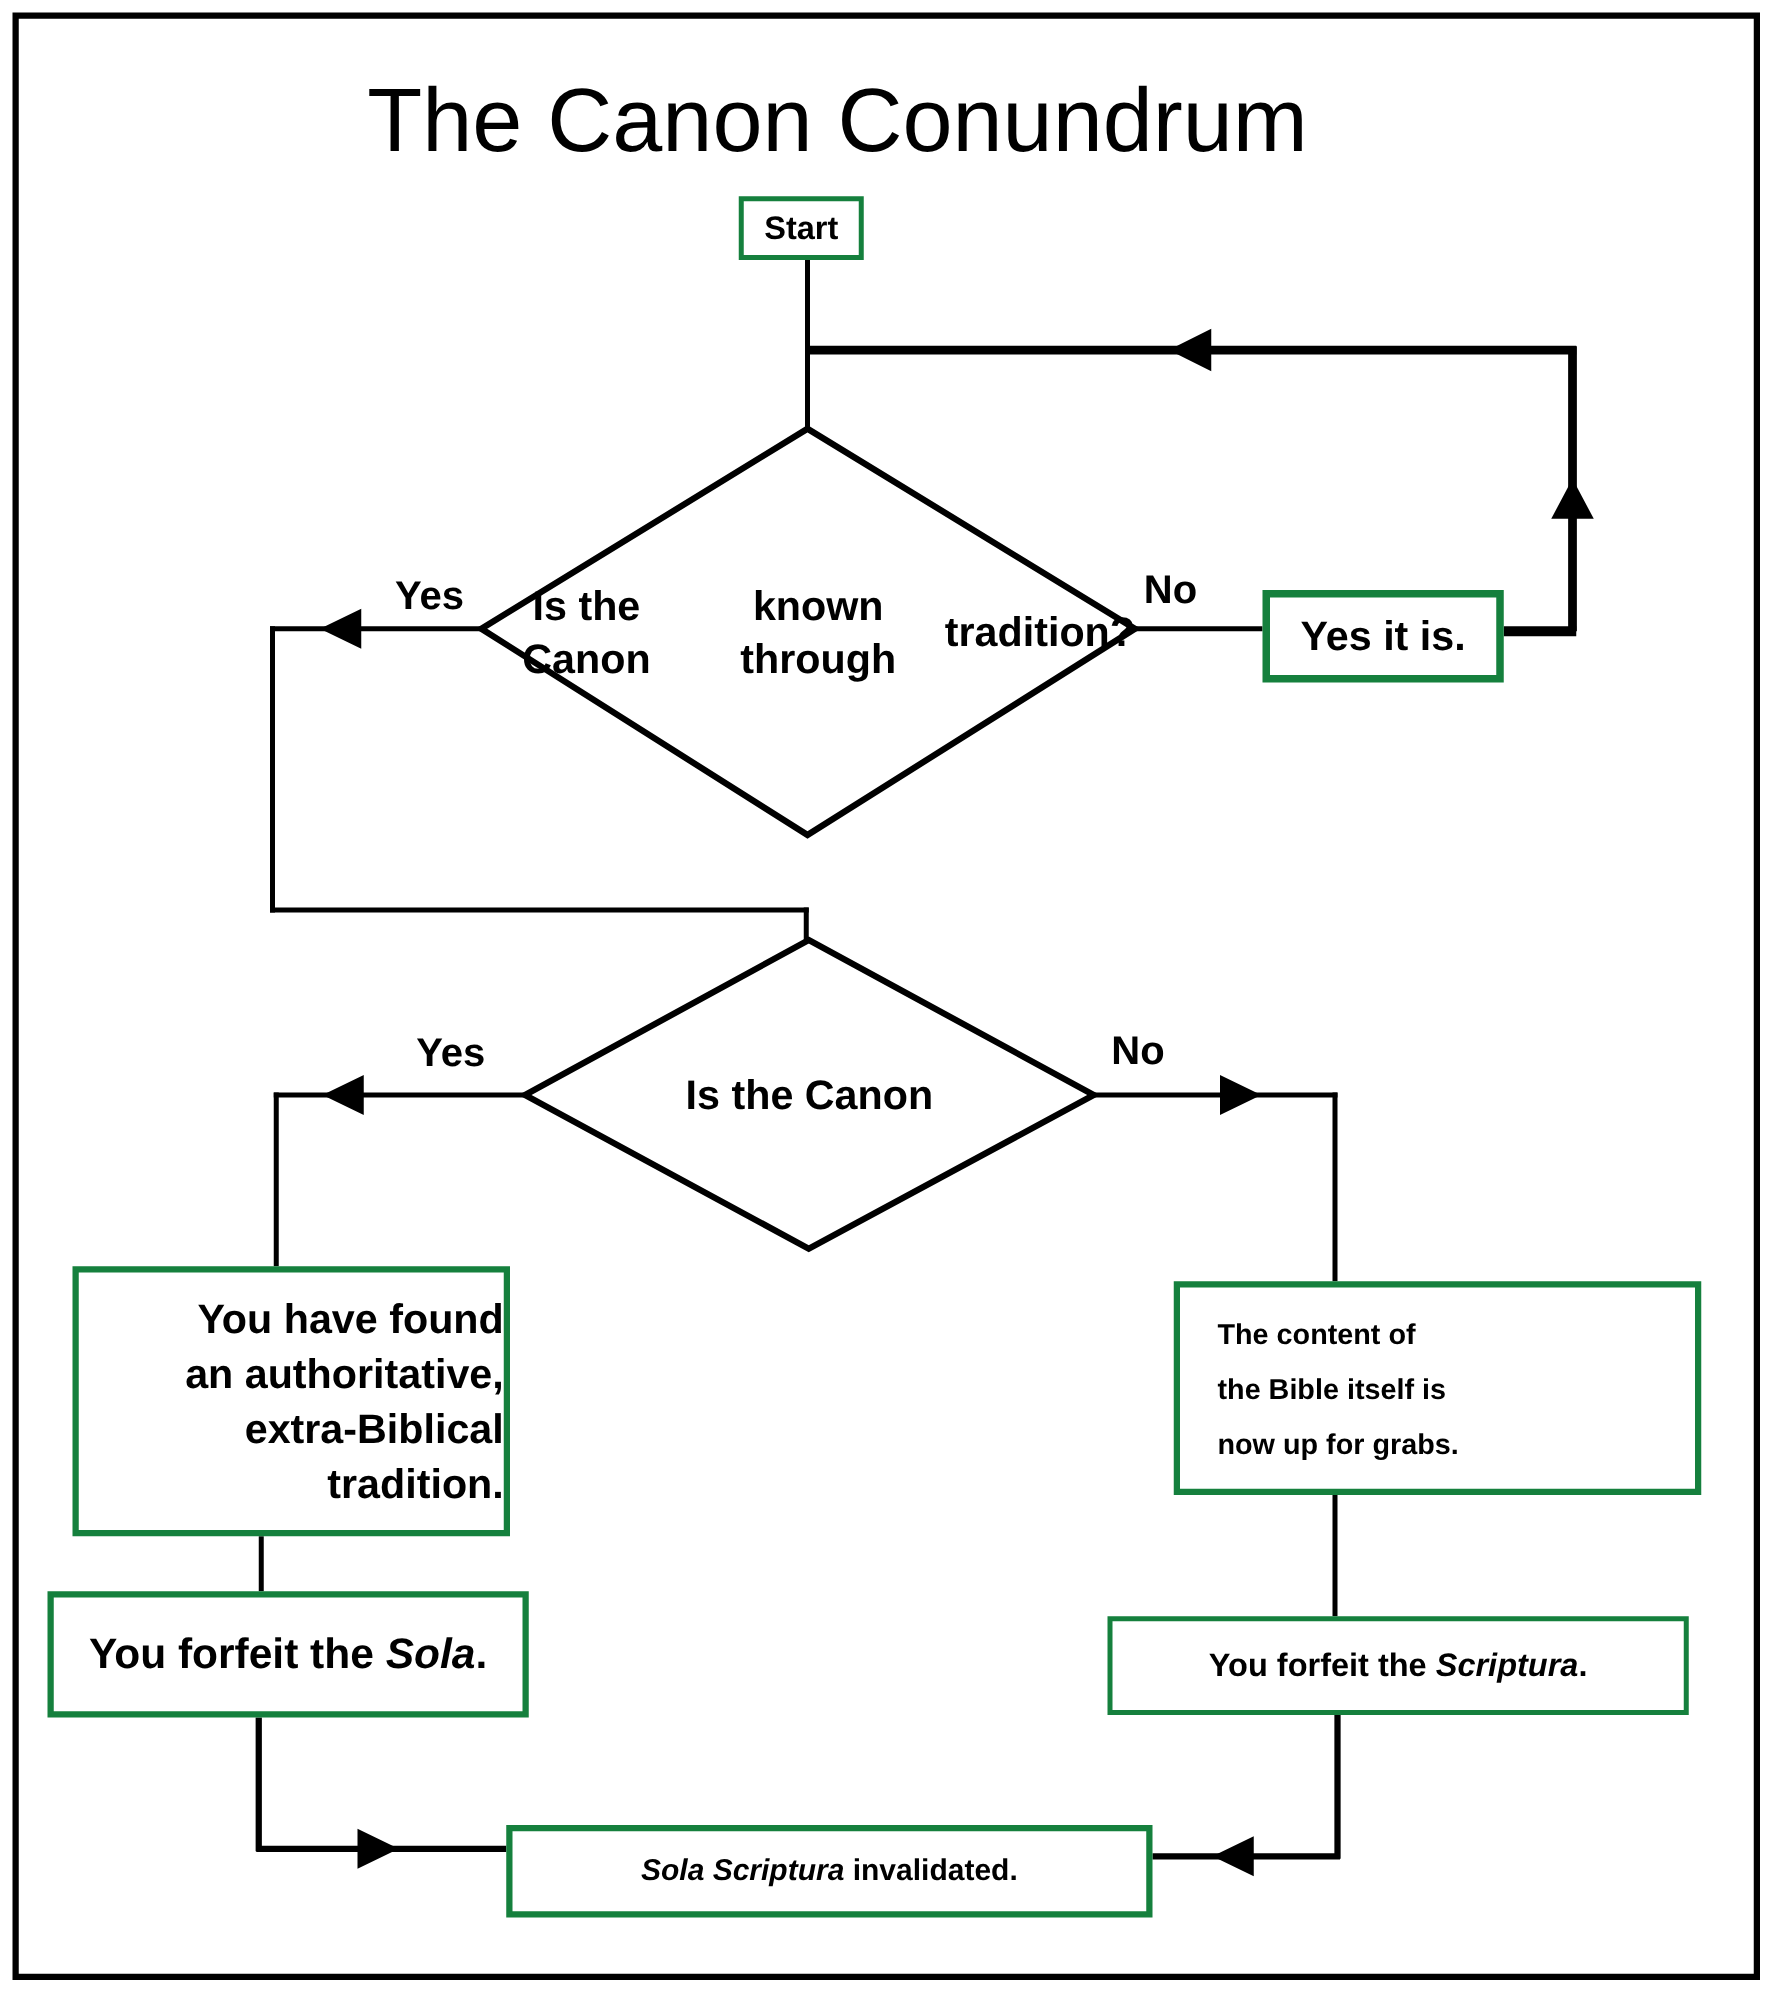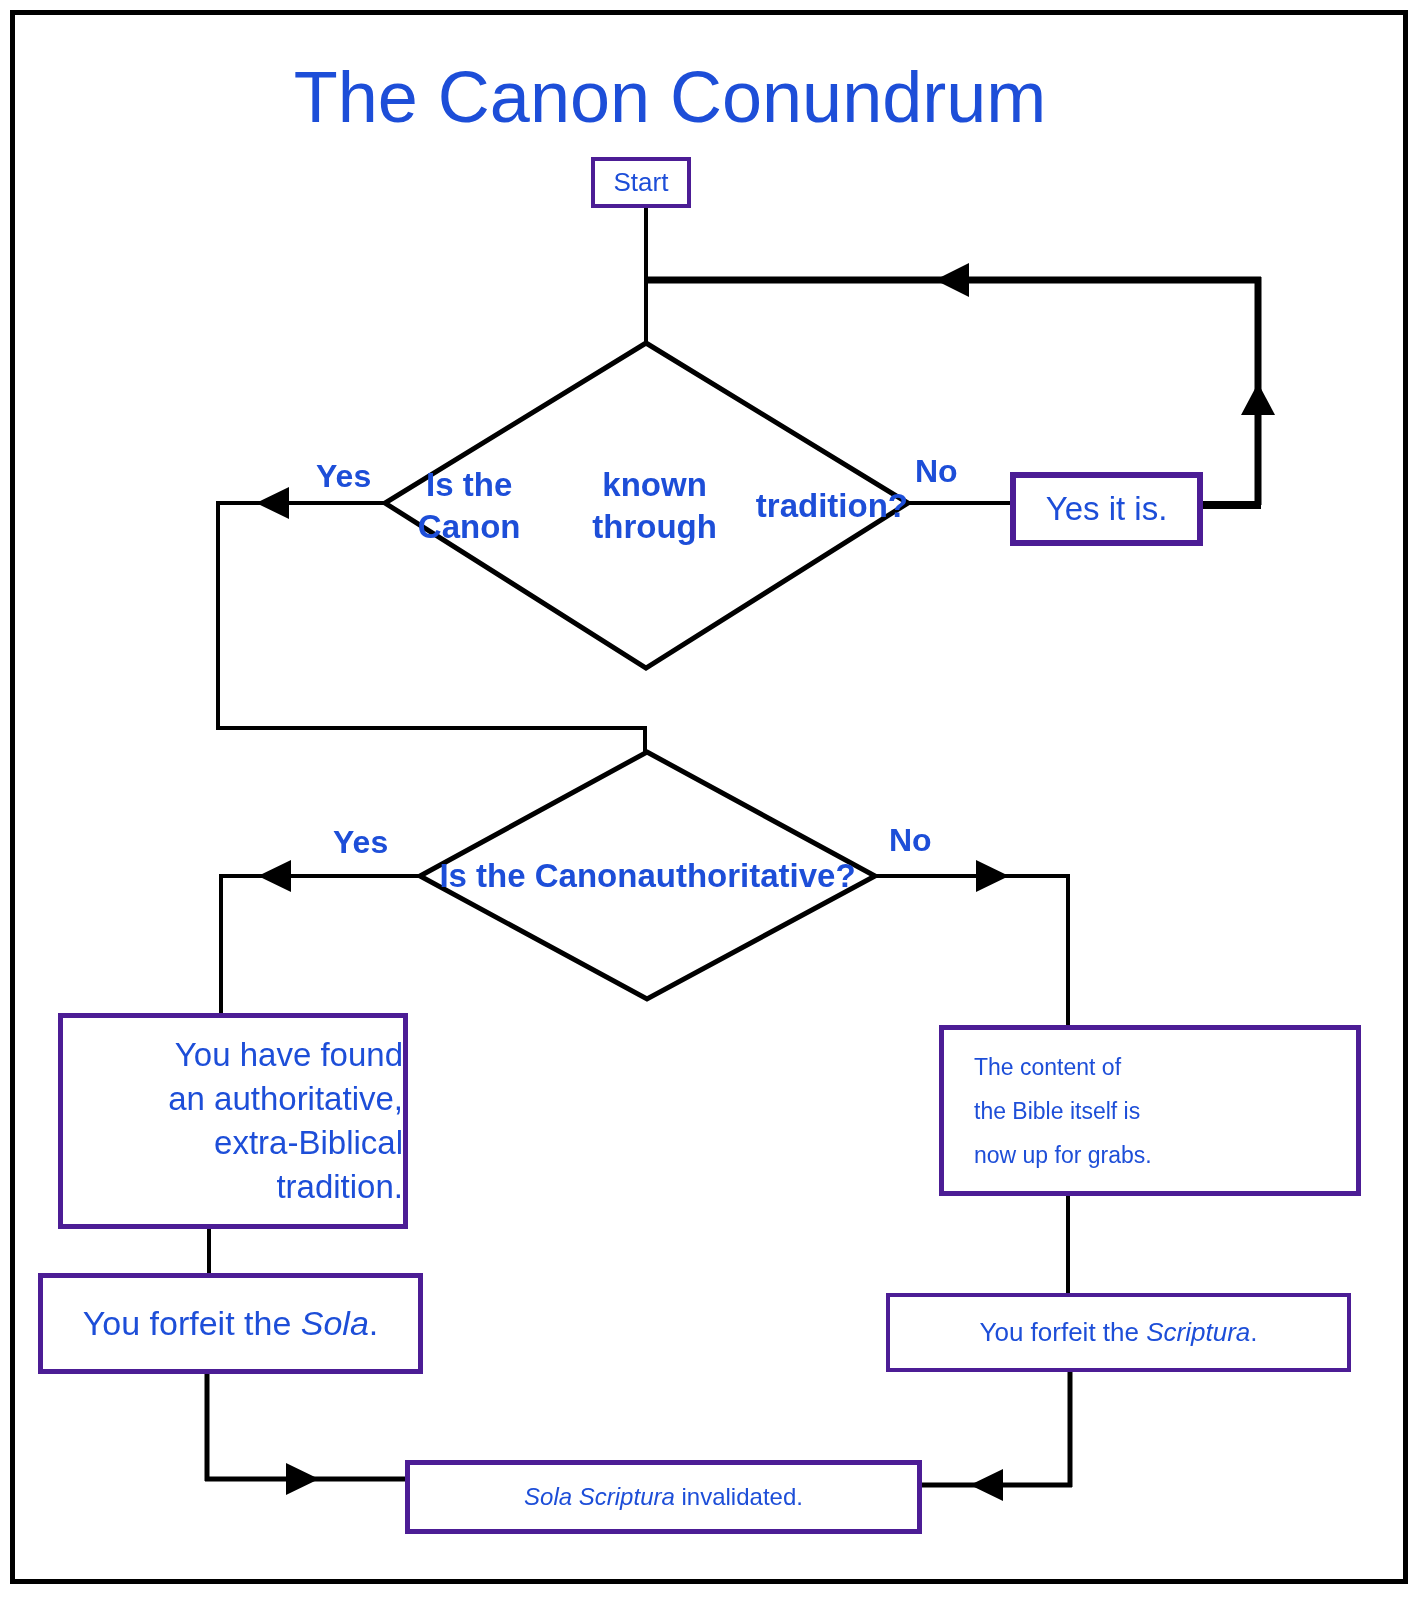--- a/index.html
+++ b/index.html
@@ -6,21 +6,21 @@
     margin: 0;
     padding: 0;
     background: #ffffff;
   }
   #stage {
     position: relative;
     width: 1427px;
     height: 1600px;
     background: #ffffff;
     font-family: "Liberation Sans", sans-serif;
-    color: #1d4ed8;
+    color: #000000;
     overflow: hidden;
   }
   .frame {
     position: absolute;
     left: 10px; top: 10px;
     width: 1398px; height: 1574px;
     border: 5px solid #000;
     box-sizing: border-box;
   }
   .title {
@@ -33,25 +33,25 @@
     white-space: nowrap;
   }
   svg.flow {
     position: absolute;
     left: 0; top: 0;
   }
   .box {
     position: absolute;
     box-sizing: border-box;
     background: #ffffff;
-    border: 5px solid #4c1d95;
+    border: 5px solid #15803d;
     display: flex;
     align-items: center;
     justify-content: center;
-    font-weight: normal;
+    font-weight: bold;
     white-space: nowrap;
   }
   .box.start {
     left: 591px; top: 157px; width: 100px; height: 51px;
     border-width: 4px; font-size: 26px;
   }
   .box.yesitis {
     left: 1010px; top: 472px; width: 193px; height: 74px;
     border-width: 6px; font-size: 33px;
   }
@@ -153,21 +153,20 @@
   </div>
 
   <div class="dtext d1">
     <span>Is the Canon</span>
     <span>known through</span>
     <span>tradition?</span>
   </div>
 
   <div class="dtext d2">
     <span>Is the Canon</span>
-    <span>authoritative?</span>
   </div>
 
   <div class="lbl d1-yes">Yes</div>
   <div class="lbl d1-no">No</div>
   <div class="lbl d2-yes">Yes</div>
   <div class="lbl d2-no">No</div>
 
   <div class="box found">
     <span>You have found</span>
     <span>an authoritative,</span>

